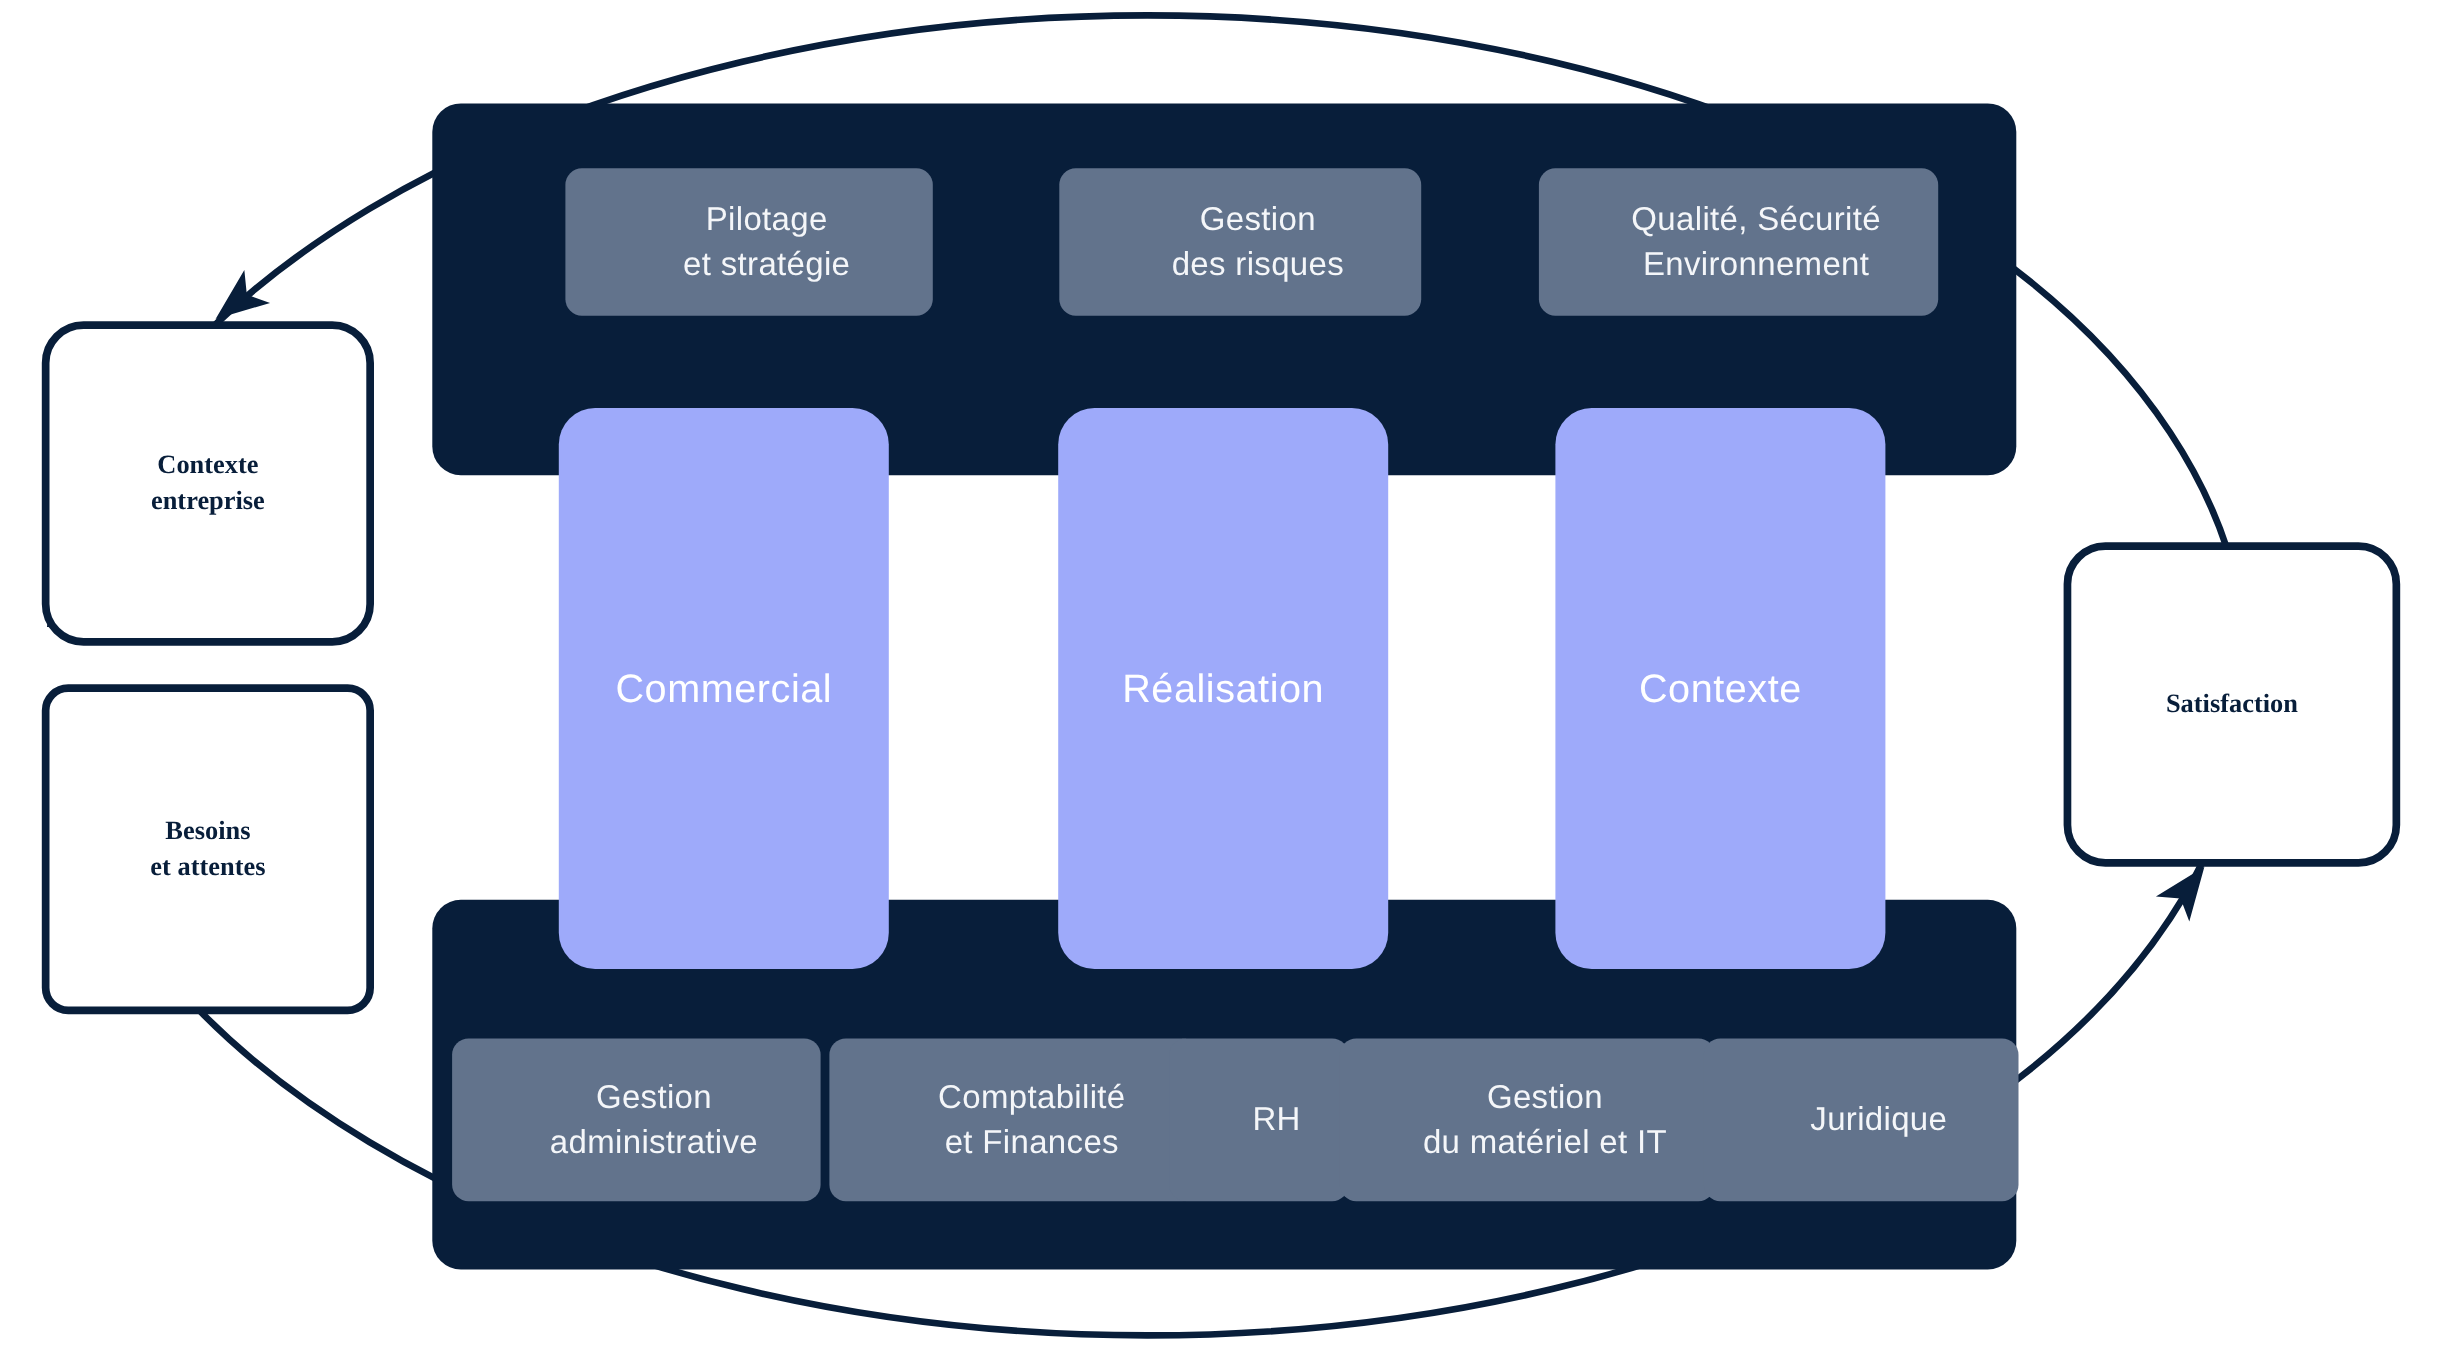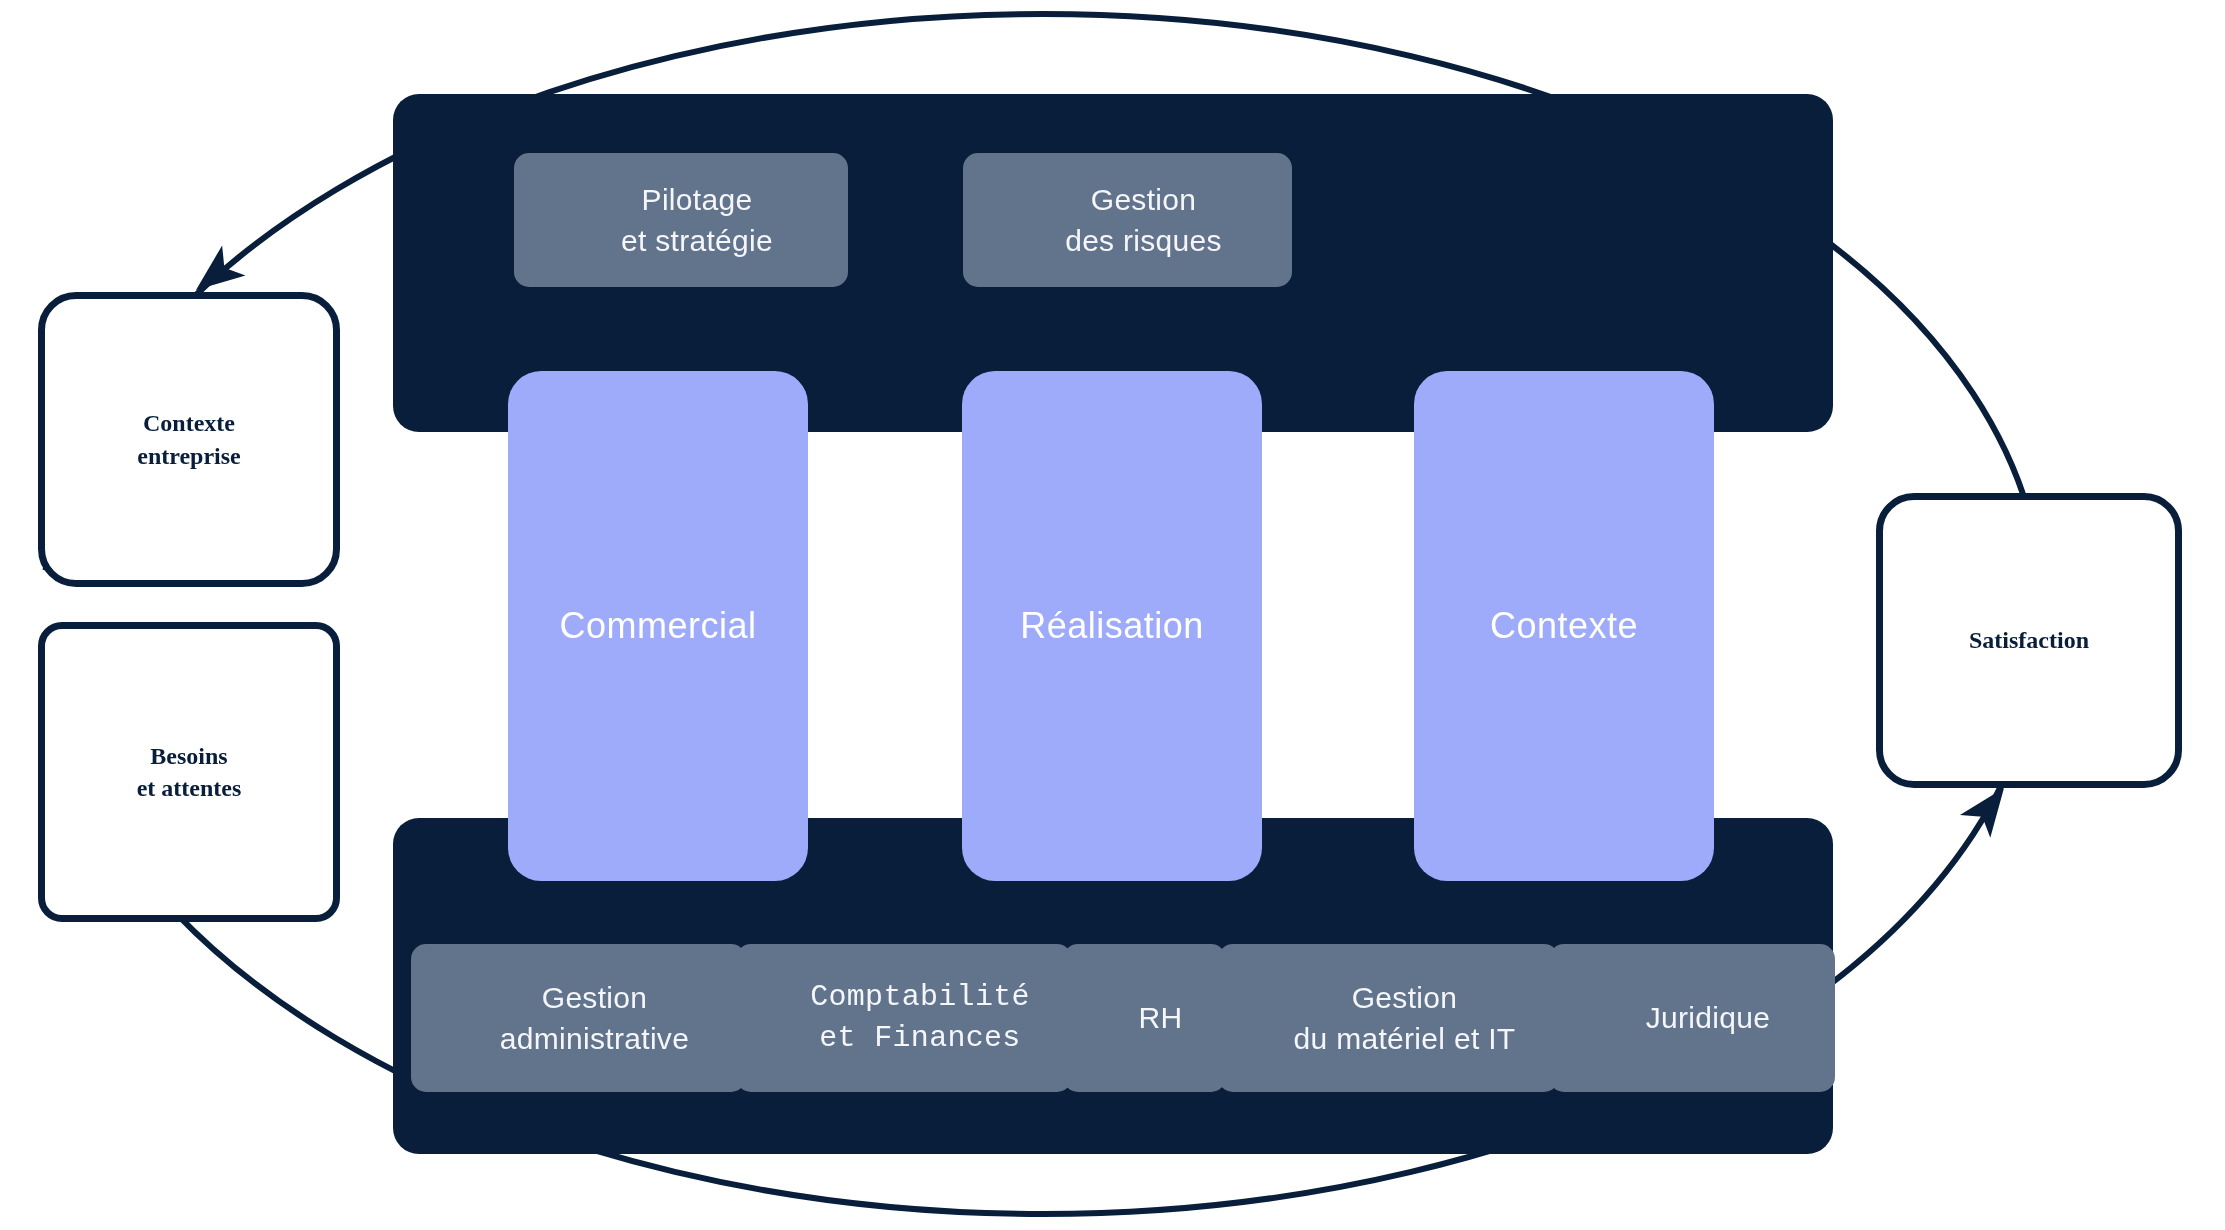--- a/index.html
+++ b/index.html
@@ -33,21 +33,21 @@
     border-radius:15px;display:flex;align-items:center;justify-content:center;
     color:var(--text_light,#F4F6F9);font-size:30px;line-height:1.38;
     text-align:center;white-space:pre-line;font-weight:400;letter-spacing:.3px;padding-left:32px;
   }
   .gt{top:153px;height:134px;}
   .gt1{left:514px;width:302px;}
   .gt2{left:963px;width:297px;}
   .gt3{left:1399px;width:331px;}
   .gb{top:944px;height:148px;}
   .gb1{left:411px;width:303px;}
-  .gb2{left:736px;width:304px;font-family:Liberation Mono, monospace;}
+  .gb2{left:754px;width:304px;}
   .gb3{left:1063px;width:131px;}
   .gb4{left:1218px;width:309px;}
   .gb5{left:1549px;width:254px;}
 
   .process-col{
     position:absolute;z-index:3;top:371px;height:510px;width:300px;
     background:var(--purple,#9EAAFA);border-radius:33px;
     display:flex;align-items:center;justify-content:center;
     color:var(--white,#fff);font-size:36px;font-weight:400;letter-spacing:.5px;
     text-align:center;
@@ -80,20 +80,24 @@
   <div class="band band-top"></div>
   <div class="band band-bottom"></div>
 
   <div class="graybox gt gt1">
     <span>Pilotage
 et stratégie</span>
   </div>
   <div class="graybox gt gt2">
     <span>Gestion
 des risques</span>
+  </div>
+  <div class="graybox gt gt3">
+    <span>Qualité, Sécurité
+Environnement</span>
   </div>
 
   <div class="graybox gb gb1">
     <span>Gestion
 administrative</span>
   </div>
   <div class="graybox gb gb2">
     <span>Comptabilité
 et Finances</span>
   </div>

